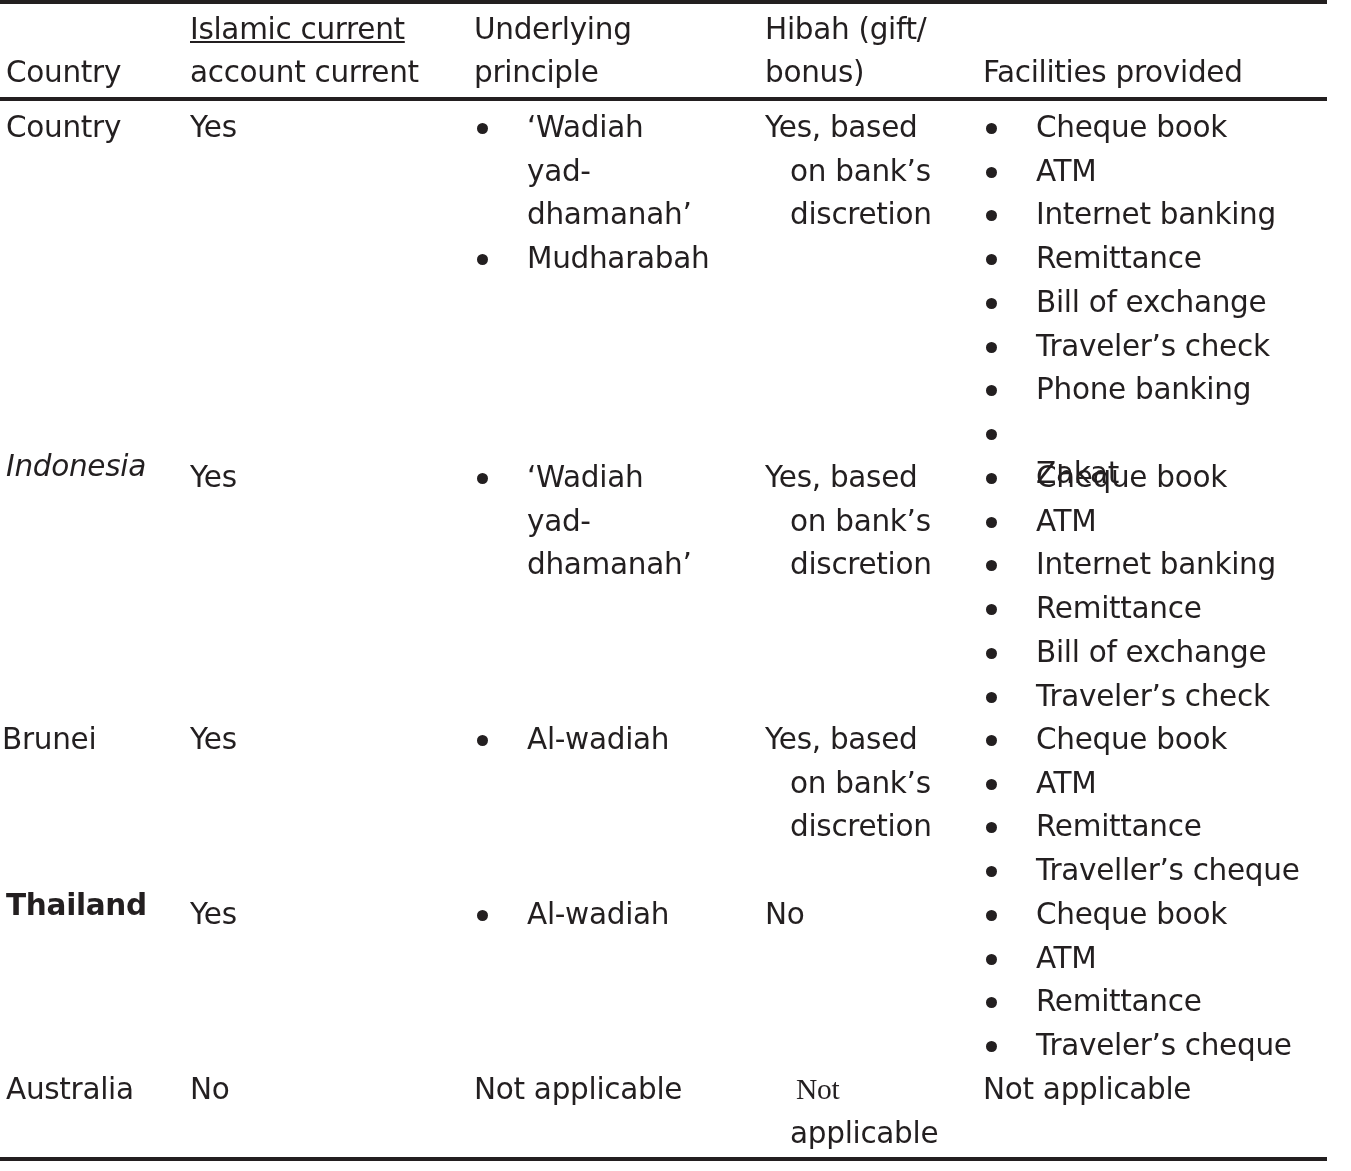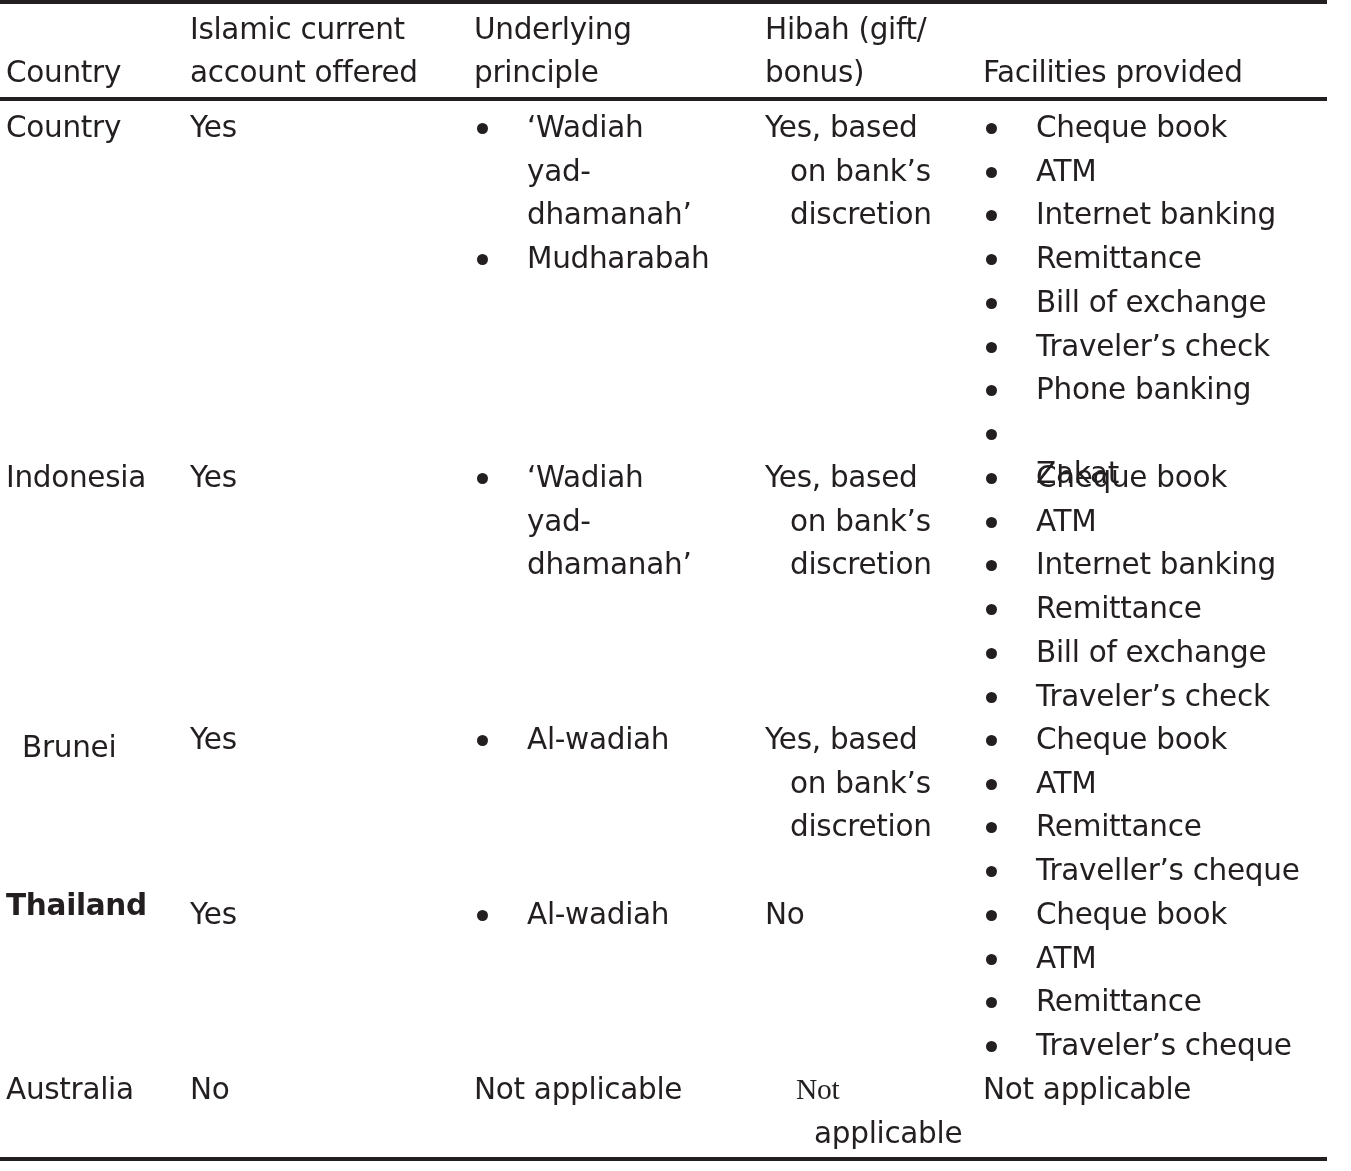--- a/index.html
+++ b/index.html
@@ -24,22 +24,22 @@
   }
 </style>
 </head>
 <body>
 
 <div class="tbl">
   <div class="rule-top"></div>
 
   <div>
     <div class="cell head" style="left:6px;top:51px;">Country</div>
-    <div class="cell head" style="left:190px;top:8px;">Islamic current</div>
-    <div class="cell head" style="left:190px;top:51px;">account offered</div>
+    <div class="cell head" style="left:190px;top:8px;text-decoration:underline;">Islamic current</div>
+    <div class="cell head" style="left:190px;top:51px;">account current</div>
     <div class="cell head" style="left:474px;top:8px;">Underlying</div>
     <div class="cell head" style="left:474px;top:51px;">principle</div>
     <div class="cell head" style="left:765px;top:8px;">Hibah (gift/</div>
     <div class="cell head" style="left:765px;top:51px;">bonus)</div>
     <div class="cell head" style="left:983px;top:51px;">Facilities provided</div>
   </div>
 
   <div class="rule-head"></div>
 
   <div id="rows">
@@ -66,21 +66,21 @@
         <div class="bul" style="left:986px;top:297.8px;"></div>
         <div class="cell" style="left:1036px;top:280.8px;">Bill of exchange</div>
         <div class="bul" style="left:986px;top:341.5px;"></div>
         <div class="cell" style="left:1036px;top:324.5px;">Traveler’s check</div>
         <div class="bul" style="left:986px;top:385.20000000000005px;"></div>
         <div class="cell" style="left:1036px;top:368.20000000000005px;">Phone banking</div>
         <div class="bul" style="left:986px;top:428.90000000000003px;"></div>
         <div class="cell" style="left:1036px;top:411.90000000000003px;margin-top:40px;">Zakat</div>
       </div>
       <div class="" style="position:absolute;left:0;top:0;">
-        <div class="cell" style="left:6px;top:456px;">Indonesia</div>
+        <div class="cell" style="left:6px;top:445px;font-style:italic;">Indonesia</div>
         <div class="cell" style="left:190px;top:456px;">Yes</div>
         <div class="bul" style="left:477px;top:473px;"></div>
         <div class="cell" style="left:527px;top:456px;">‘Wadiah</div>
         <div class="cell" style="left:527px;top:499.7px;">yad-</div>
         <div class="cell" style="left:527px;top:543.4px;">dhamanah’</div>
         <div class="cell" style="left:765px;top:456px;">Yes, based</div>
         <div class="cell" style="left:790px;top:499.7px;">on bank’s</div>
         <div class="cell" style="left:790px;top:543.4px;">discretion</div>
         <div class="bul" style="left:986px;top:473px;"></div>
         <div class="cell" style="left:1036px;top:456px;">Cheque book</div>
@@ -89,21 +89,21 @@
         <div class="bul" style="left:986px;top:560.4px;"></div>
         <div class="cell" style="left:1036px;top:543.4px;">Internet banking</div>
         <div class="bul" style="left:986px;top:604.1px;"></div>
         <div class="cell" style="left:1036px;top:587.1px;">Remittance</div>
         <div class="bul" style="left:986px;top:647.8px;"></div>
         <div class="cell" style="left:1036px;top:630.8px;">Bill of exchange</div>
         <div class="bul" style="left:986px;top:691.5px;"></div>
         <div class="cell" style="left:1036px;top:674.5px;">Traveler’s check</div>
       </div>
       <div class="" style="position:absolute;left:0;top:0;">
-        <div class="cell" style="left:22px;top:718px;margin-top:8px;">Brunei</div>
+        <div class="cell" style="left:2px;top:718px;">Brunei</div>
         <div class="cell" style="left:190px;top:718px;">Yes</div>
         <div class="bul" style="left:477px;top:735px;"></div>
         <div class="cell" style="left:527px;top:718px;">Al-wadiah</div>
         <div class="cell" style="left:765px;top:718px;">Yes, based</div>
         <div class="cell" style="left:790px;top:761.7px;">on bank’s</div>
         <div class="cell" style="left:790px;top:805.4px;">discretion</div>
         <div class="bul" style="left:986px;top:735px;"></div>
         <div class="cell" style="left:1036px;top:718px;">Cheque book</div>
         <div class="bul" style="left:986px;top:778.7px;"></div>
         <div class="cell" style="left:1036px;top:761.7px;">ATM</div>
@@ -125,19 +125,19 @@
         <div class="bul" style="left:986px;top:997.4px;"></div>
         <div class="cell" style="left:1036px;top:980.4px;">Remittance</div>
         <div class="bul" style="left:986px;top:1041.1px;"></div>
         <div class="cell" style="left:1036px;top:1024.1px;">Traveler’s cheque</div>
       </div>
       <div class="" style="position:absolute;left:0;top:0;">
         <div class="cell" style="left:6px;top:1068px;">Australia</div>
         <div class="cell" style="left:190px;top:1068px;">No</div>
         <div class="cell" style="left:474px;top:1068px;">Not applicable</div>
         <div class="cell" style="left:796px;top:1068px;font-family:Liberation Serif, serif;">Not</div>
-        <div class="cell" style="left:790px;top:1111.7px;margin-left:24px;">applicable</div>
+        <div class="cell" style="left:790px;top:1111.7px;">applicable</div>
         <div class="cell" style="left:983px;top:1068px;">Not applicable</div>
       </div>
     </div>
 
   <div class="rule-bottom"></div>
 </div>
 
 </body></html>

